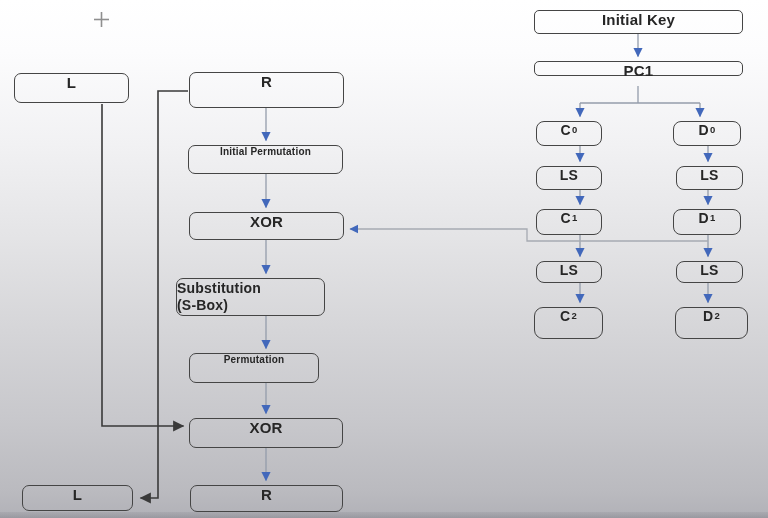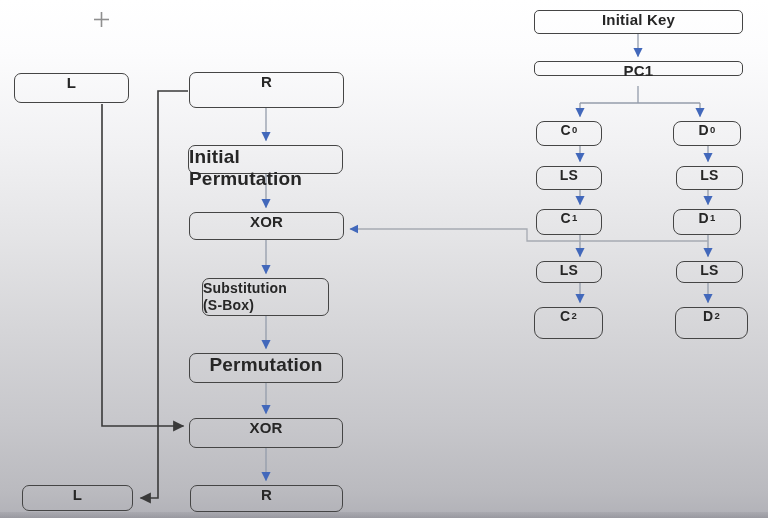--- a/index.html
+++ b/index.html
@@ -91,34 +91,34 @@
   </div>
 
   <div class="box" style="left:14px;top:73px;width:115px;height:30px">
     <span>L</span>
   </div>
 
   <div class="box" style="left:189px;top:72px;width:155px;height:36px">
     <span>R</span>
   </div>
 
-  <div class="box" style="left:188px;top:145px;width:155px;height:29px;font-size:19px">
+  <div class="box" style="left:188px;top:145px;width:155px;height:29px;font-size:10px">
     <span>Initial Permutation</span>
   </div>
 
   <div class="box" style="left:189px;top:212px;width:155px;height:28px">
     <span>XOR</span>
   </div>
 
-  <div class="box two-line" style="left:202px;top:278px;width:127px;height:38px">
+  <div class="box two-line" style="left:176px;top:278px;width:149px;height:38px">
     <span>Substitution</span>
     <span>(S-Box)</span>
   </div>
 
-  <div class="box" style="left:189px;top:353px;width:154px;height:30px;font-size:19px">
+  <div class="box" style="left:189px;top:353px;width:130px;height:30px;font-size:10px">
     <span>Permutation</span>
   </div>
 
   <div class="box" style="left:189px;top:418px;width:154px;height:30px">
     <span>XOR</span>
   </div>
 
   <div class="box" style="left:190px;top:485px;width:153px;height:27px">
     <span>R</span>
   </div>

